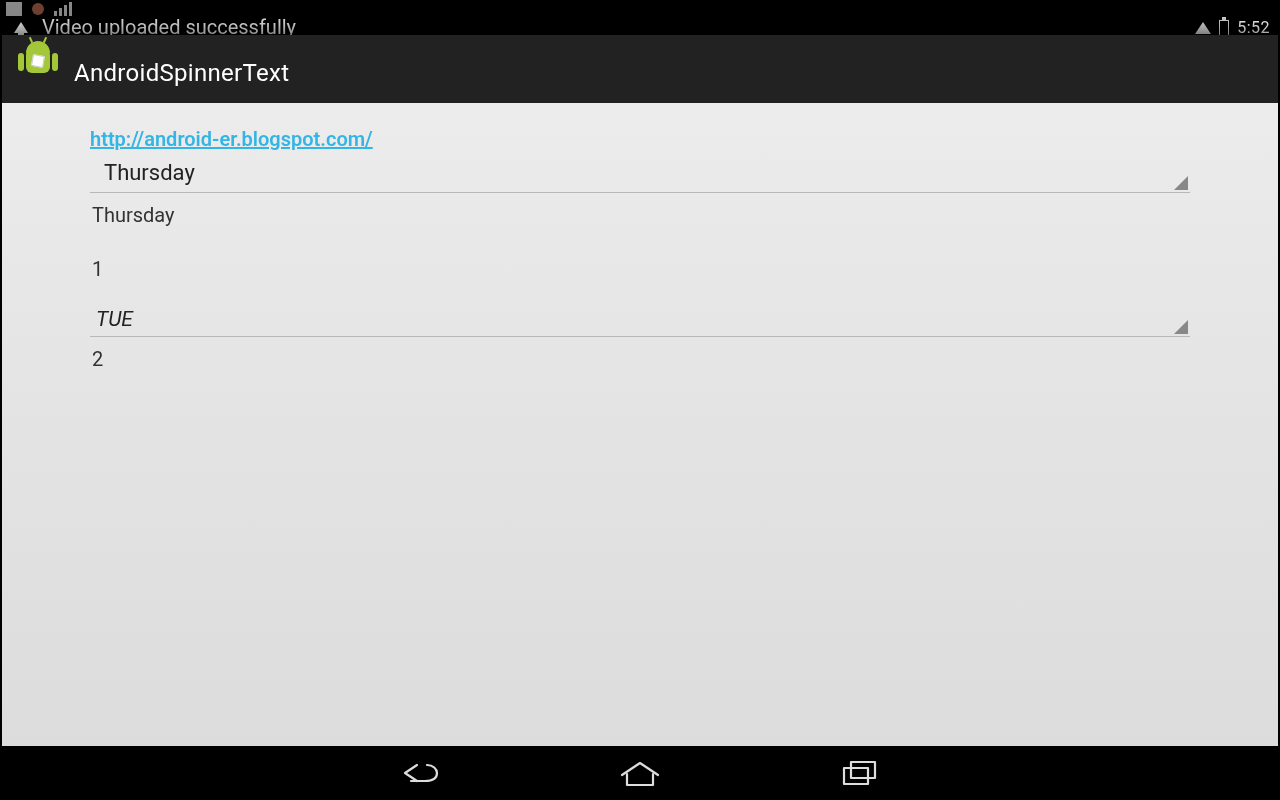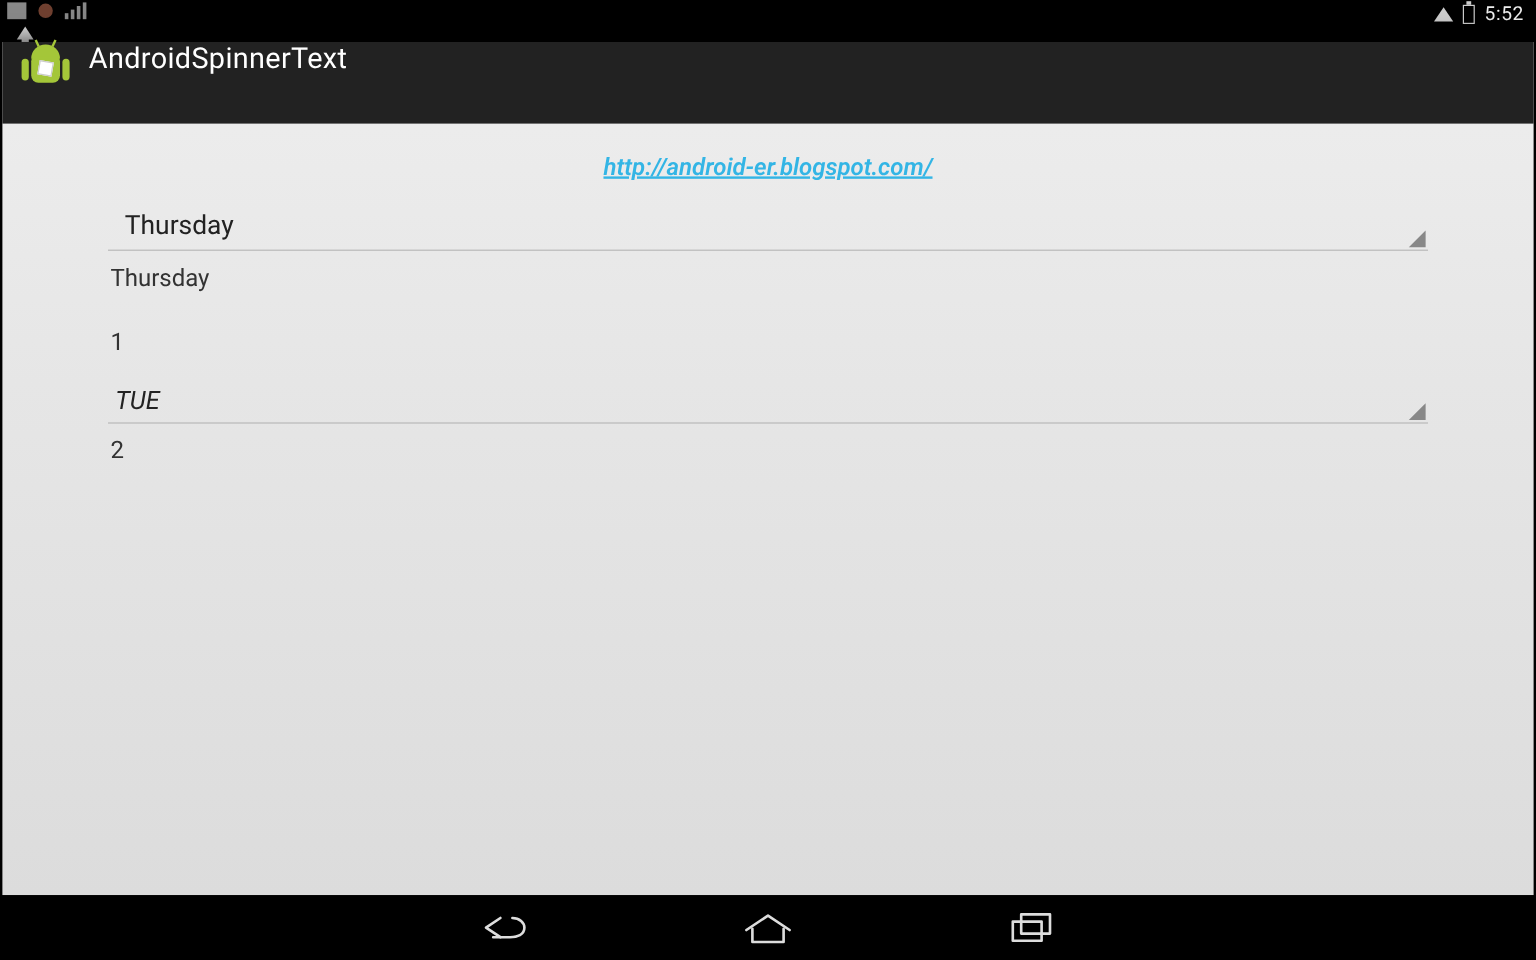--- a/index.html
+++ b/index.html
@@ -3,21 +3,21 @@
 <meta charset="utf-8">
 <style>
   * { box-sizing: border-box; margin: 0; padding: 0; }
   html, body { width: 1280px; height: 800px; overflow: hidden; font-family: Roboto, "Helvetica Neue", Arial, sans-serif; }
   body { background: #000; position: relative; }
 
   
   .statusbar {
     position: absolute; top: 0; left: 0; right: 0; height: 36px;
     background: #000; color: #bbb; font-size: 15px;
-    display: flex; align-items: flex-start; padding: 0 10px 0 6px;
+    display: flex; align-items: flex-start; padding: 0 10px 0 6px; flex-direction: column;
   }
   .statusbar .sb-left { display:flex; align-items:center; gap:10px; padding-top:2px;}
   .sb-icon-box { width:16px; height:14px; background:#888; }
   .sb-dot { width:12px;height:12px;border-radius:50%;background:#704030;}
   .sb-bars { display:flex; gap:2px; align-items:flex-end; height:14px;}
   .sb-bars span{width:3px;background:#888;}
   .sb-bars span:nth-child(1){height:5px}.sb-bars span:nth-child(2){height:8px}.sb-bars span:nth-child(3){height:11px}.sb-bars span:nth-child(4){height:14px}
   .statusbar .sb-right { margin-left:auto; display:flex; align-items:center; gap:8px; color:#eee; padding-top:2px;}
   .wifi { width:0;height:0;border-left:8px solid transparent;border-right:8px solid transparent;border-bottom:12px solid #ccc; transform:rotate(0deg);}
   .batt { width:10px;height:16px;border:1.5px solid #ccc; position:relative;}
@@ -35,35 +35,35 @@
 
   
   .app {
     position:absolute; top:35px; left:2px; right:2px; bottom:54px;
     background: linear-gradient(to bottom, #eeeeee 0%, #e6e6e6 40%, #dcdcdc 100%);
     box-shadow: 0 0 20px rgba(0,0,0,.8);
     display:flex; flex-direction:column;
   }
   .actionbar {
     height:68px; background:#222; color:#fff;
-    display:flex; align-items:flex-start; padding:0 16px; gap:16px;
+    display:flex; align-items:flex-end; padding:16px 16px; gap:16px;
   }
   .android-icon { width:40px; height:48px; position:relative; }
   
   .droid-body{position:absolute;left:8px;top:12px;width:24px;height:22px;background:#a4c639;border-radius:4px 4px 6px 6px;}
   .droid-head{position:absolute;left:8px;top:2px;width:24px;height:12px;background:#a4c639;border-radius:12px 12px 0 0;}
   .droid-arm{position:absolute;top:14px;width:6px;height:18px;background:#a4c639;border-radius:3px;}
   .droid-arm.l{left:0}.droid-arm.r{right:0}
   .droid-ant{position:absolute;top:-2px;width:2px;height:6px;background:#a4c639;}
   .droid-ant.l{left:12px;transform:rotate(-25deg)}.droid-ant.r{right:12px;transform:rotate(25deg)}
   .droid-cube{position:absolute;left:14px;top:16px;width:12px;height:12px;background:#fff;border:1px solid #ccc;transform:rotate(10deg);}
   .app-title{font-size:24px;font-weight:400;letter-spacing:.3px;}
 
   .content { flex:1; padding:24px 88px 0 88px; color:#222; }
-  .link-row { text-align:center; margin-bottom:18px;font-style:italic; }
+  .link-row { text-align:left; margin-bottom:2px; }
   .blog-link { color:#33b5e5; font-size:20px; font-weight:600; text-decoration:underline; }
 
   .spinner {
     position:relative; height:40px; line-height:40px;
     border-bottom:1px solid #b8b8b8; padding:0 14px;
     font-size:22px; color:#222; cursor:pointer;
   }
   .spinner .tri {
     position:absolute; right:2px; bottom:2px;
     width:0;height:0;border-left:14px solid transparent;border-bottom:14px solid #888;
@@ -95,20 +95,21 @@
   </div>
   <div class="sb-right">
     <div class="wifi"></div>
     <div class="batt"></div>
     <span class="clock">5:52</span>
   </div>
 </div>
 
 <div class="notif-line">
   <div class="up-arrow"></div>
+  <span>Video uploaded successfully</span>
 </div>
 
 <div class="app">
   <div class="actionbar">
     <div class="android-icon">
       <div class="droid-head"></div>
       <div class="droid-ant l"></div>
         <div class="droid-ant r"></div>
       <div class="droid-body"></div>
       <div class="droid-arm l"></div>

